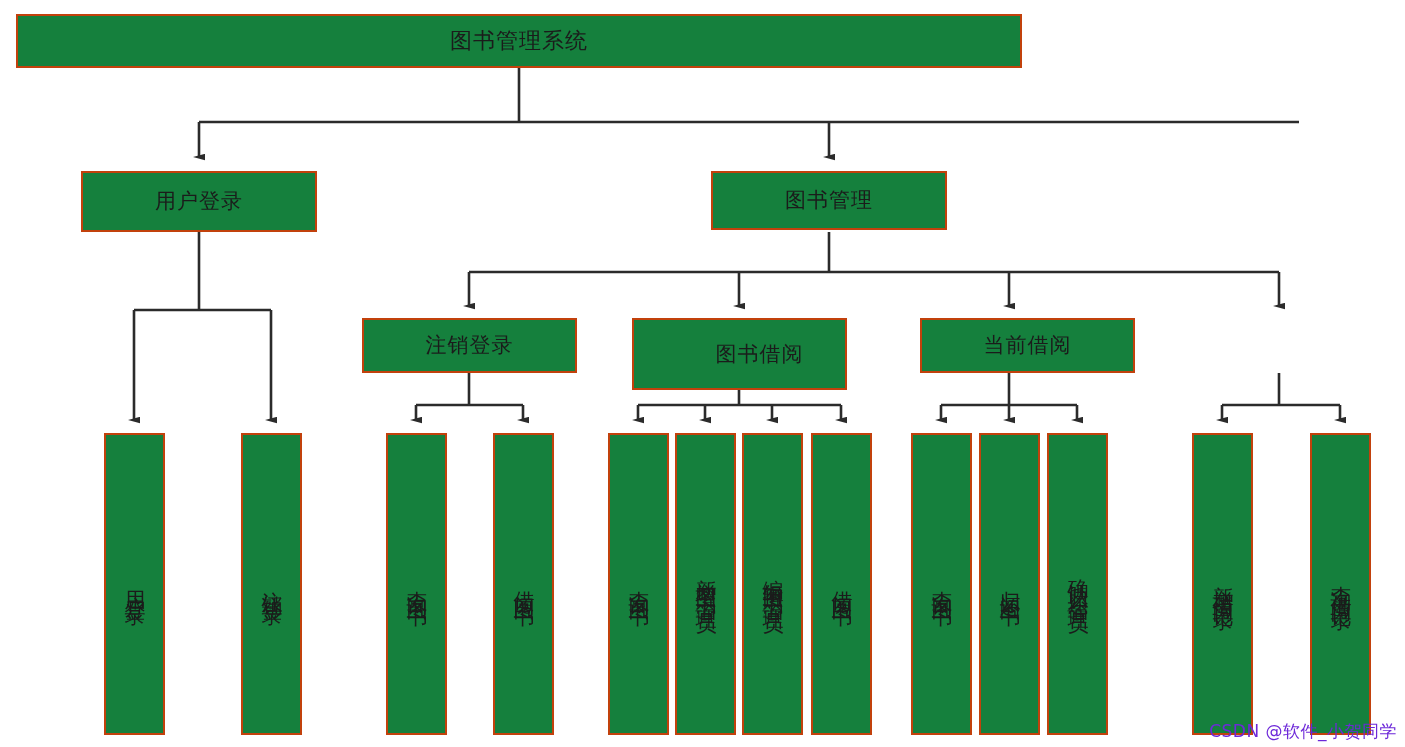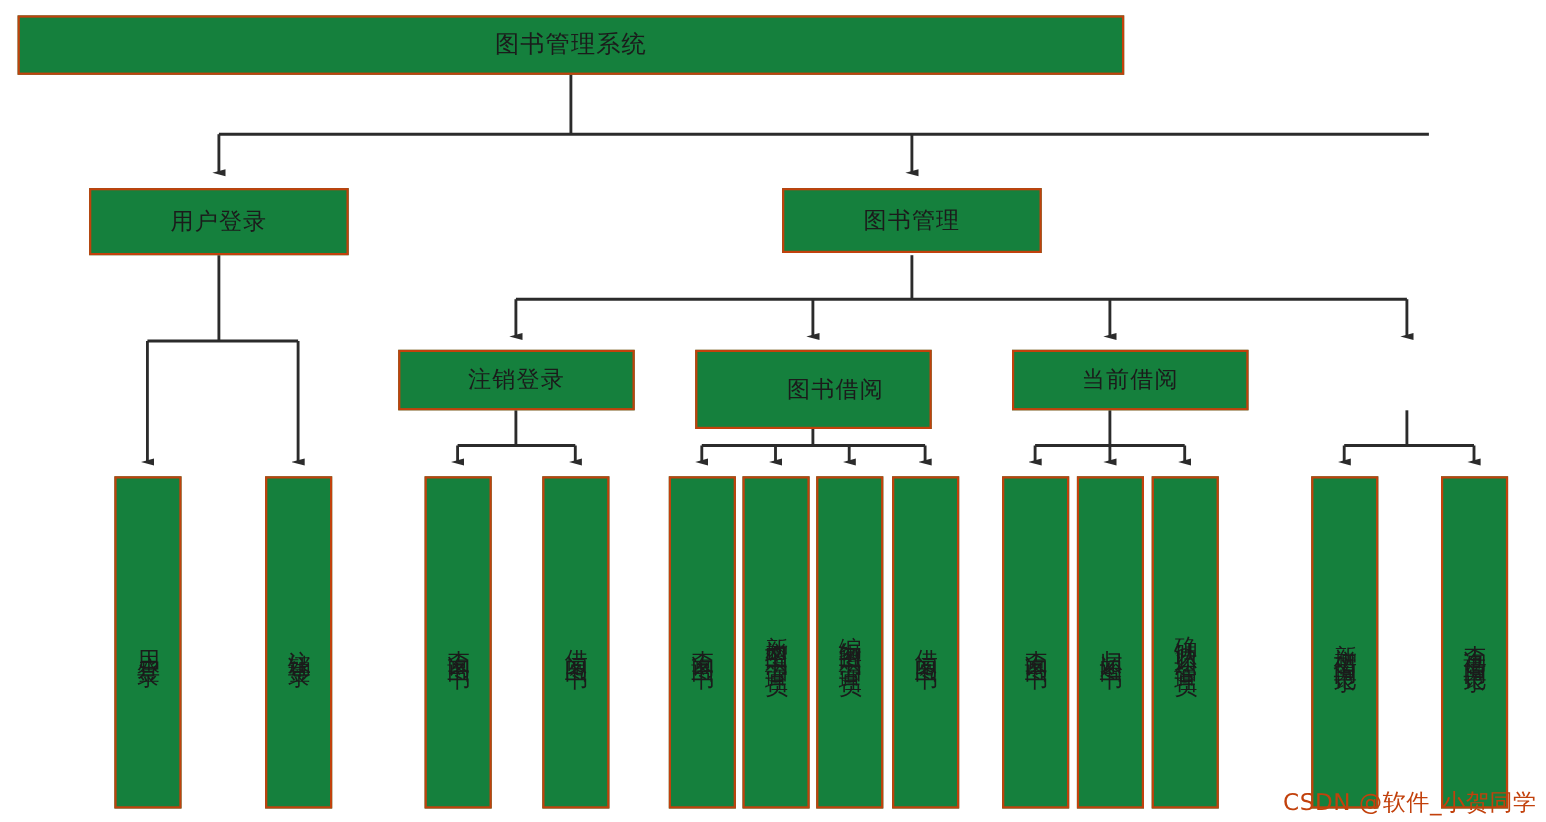--- a/index.html
+++ b/index.html
@@ -63,22 +63,22 @@
     font-size: 21px;
     line-height: 1.0;
     letter-spacing: 5px;
     white-space: nowrap;
     text-align: center;
   }
   #watermark {
     position: absolute;
     right: 8px;
     bottom: 4px;
-    font-size: 21px;
-    color: #c2410c;
+    font-size: 17px;
+    color: #6d28d9;
     white-space: nowrap;
     letter-spacing: 0.5px;
   }
 </style>
 </head>
 <body>
 
 <div id="canvas">
 
   <svg id="connectors" viewBox="0 0 1405 747" xmlns="http://www.w3.org/2000/svg">

